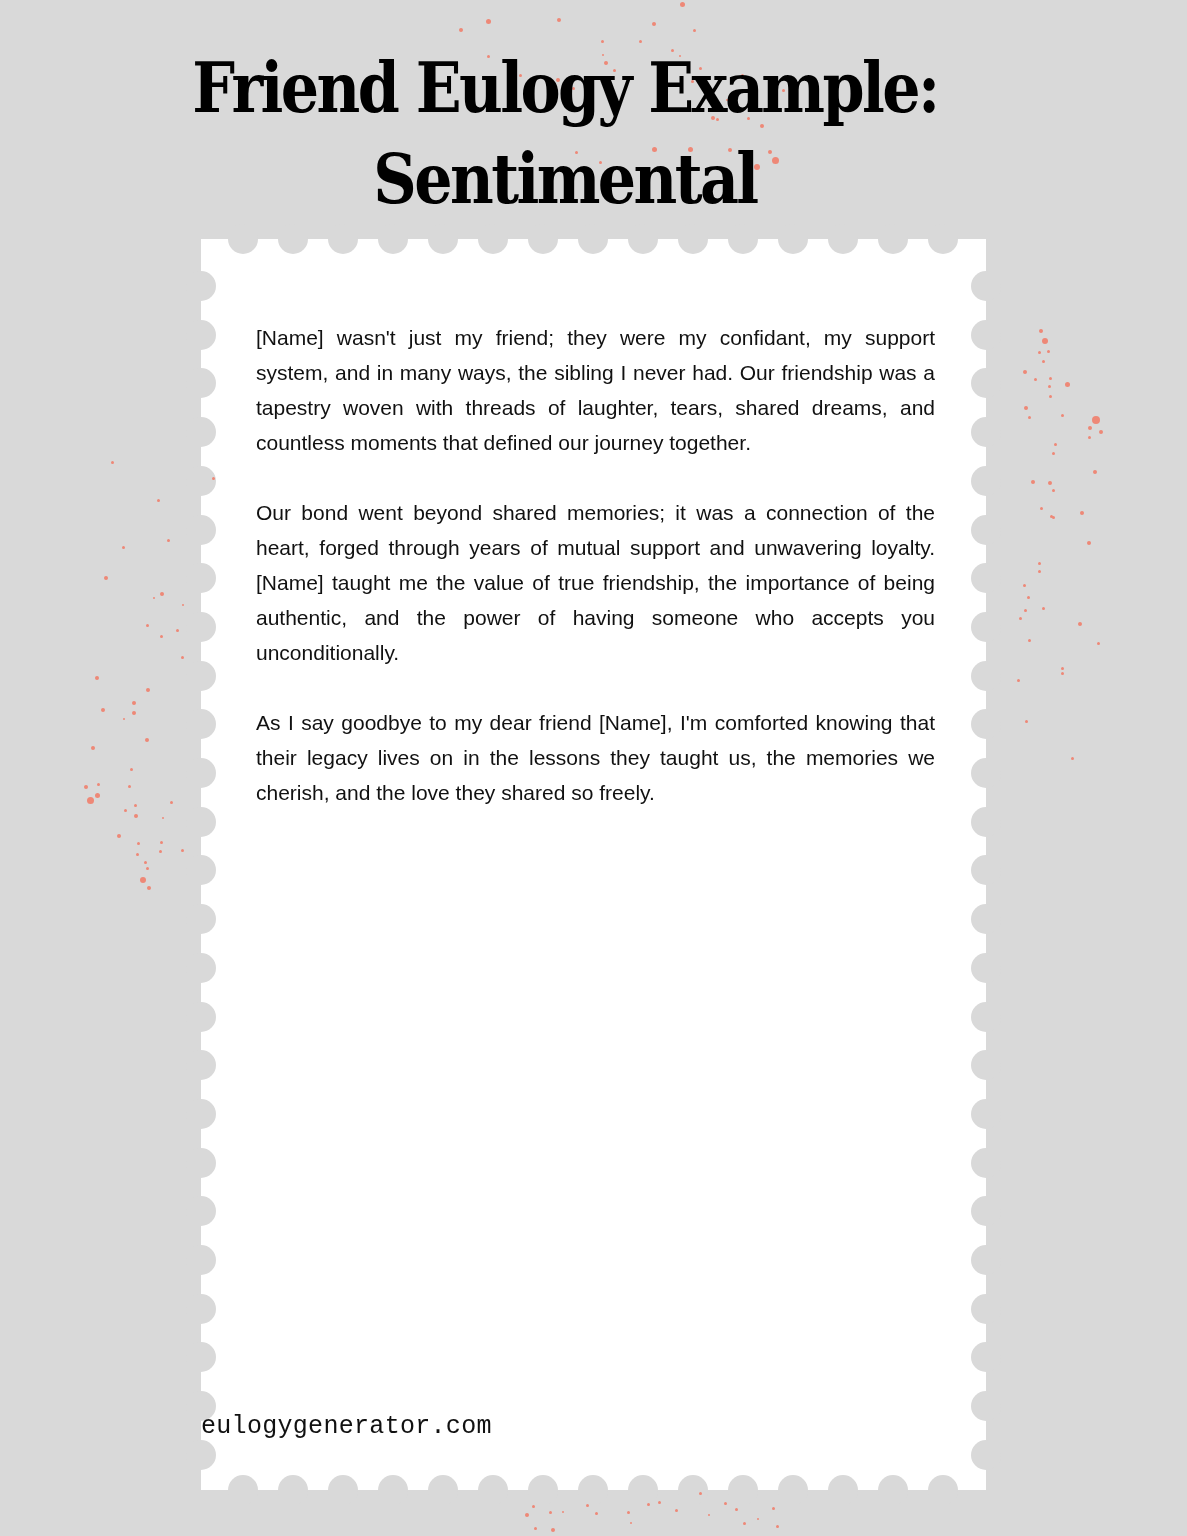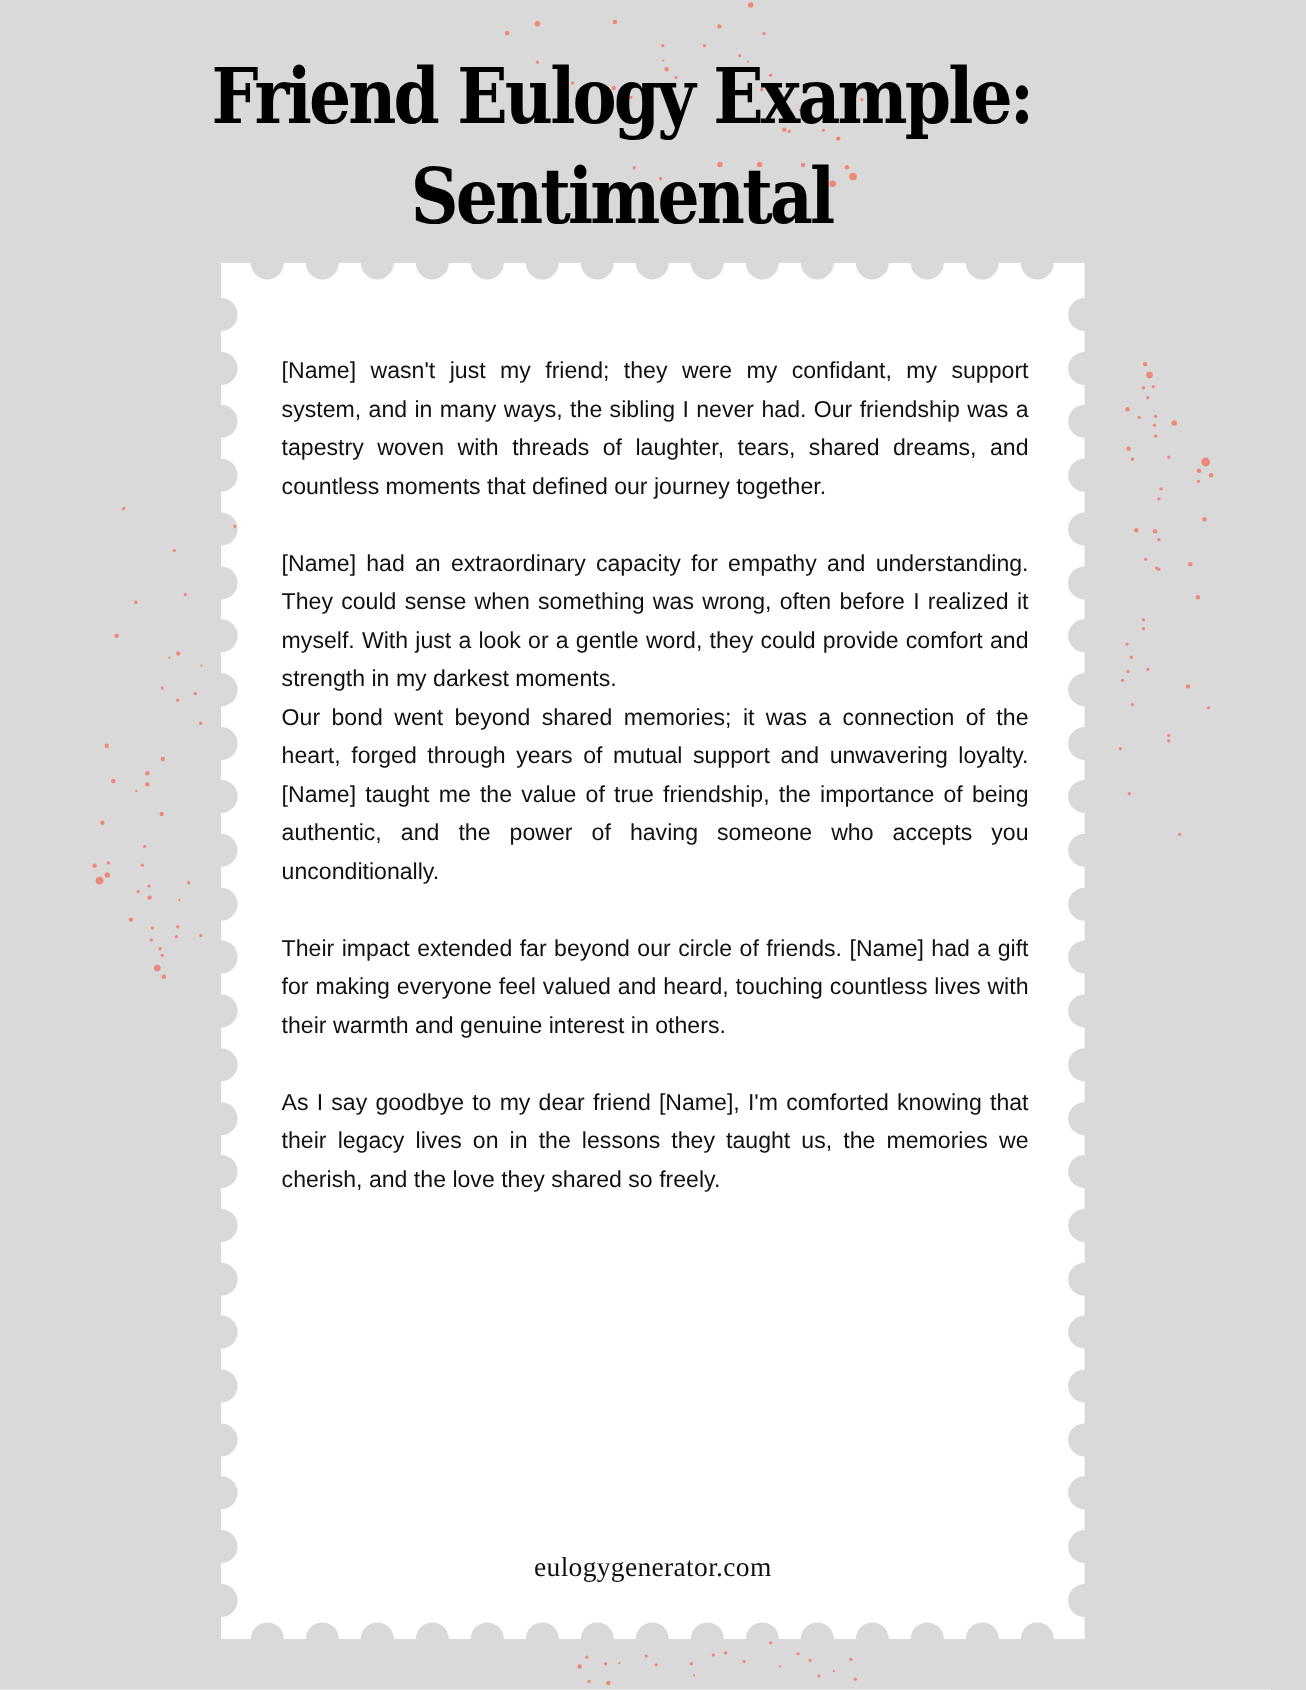--- a/index.html
+++ b/index.html
@@ -37,22 +37,22 @@
   .body-text {
     position: absolute; left: 256px; top: 320px; width: 679px;
     z-index: 4; color: #111;
     font-size: 21px; line-height: 35px;
     text-align: justify;
   }
   .body-text p { margin: 0 0 35px 0; }
   .body-text p.tight { margin-bottom: 0; }
   .footer {
     position: absolute; left: 201px; width: 785px; top: 1412px;
-    text-align: center; font-size: 25px; color: #111;
-    font-family: Liberation Serif, serif; letter-spacing: 0.3px;
+    font-size: 25px; color: #111;
+    font-family: Liberation Mono, monospace; letter-spacing: 0.3px;
     z-index: 4;
   }
 </style>
 </head>
 <body>
 
 <div class="title">
   <span>Friend Eulogy Example:</span>
   <span>Sentimental</span>
 </div>
@@ -282,19 +282,17 @@
     <i style="left: 734.5px; top: 1507.5px; width: 3px; height: 3px;"></i>
     <i style="left: 708px; top: 1514px; width: 2px; height: 2px;"></i>
     <i style="left: 742.5px; top: 1521.5px; width: 3px; height: 3px;"></i>
     <i style="left: 757px; top: 1518px; width: 2px; height: 2px;"></i>
     <i style="left: 771.5px; top: 1506.5px; width: 3px; height: 3px;"></i>
     <i style="left: 775.5px; top: 1524.5px; width: 3px; height: 3px;"></i>
   </div>
 
 <div class="body-text">
   <p>[Name] wasn't just my friend; they were my confidant, my support system, and in many ways, the sibling I never had. Our friendship was a tapestry woven with threads of laughter, tears, shared dreams, and countless moments that defined our journey together.</p>
-  <p class="tight">[Name] had an extraordinary capacity for empathy and understanding. They could sense when something was wrong, often before I realized it myself. With just a look or a gentle word, they could provide comfort and strength in my darkest moments.</p>
   <p>Our bond went beyond shared memories; it was a connection of the heart, forged through years of mutual support and unwavering loyalty. [Name] taught me the value of true friendship, the importance of being authentic, and the power of having someone who accepts you unconditionally.</p>
-  <p>Their impact extended far beyond our circle of friends. [Name] had a gift for making everyone feel valued and heard, touching countless lives with their warmth and genuine interest in others.</p>
   <p>As I say goodbye to my dear friend [Name], I'm comforted knowing that their legacy lives on in the lessons they taught us, the memories we cherish, and the love they shared so freely.</p>
 </div>
 
 <div class="footer">eulogygenerator.com</div>
 
 </body></html>

